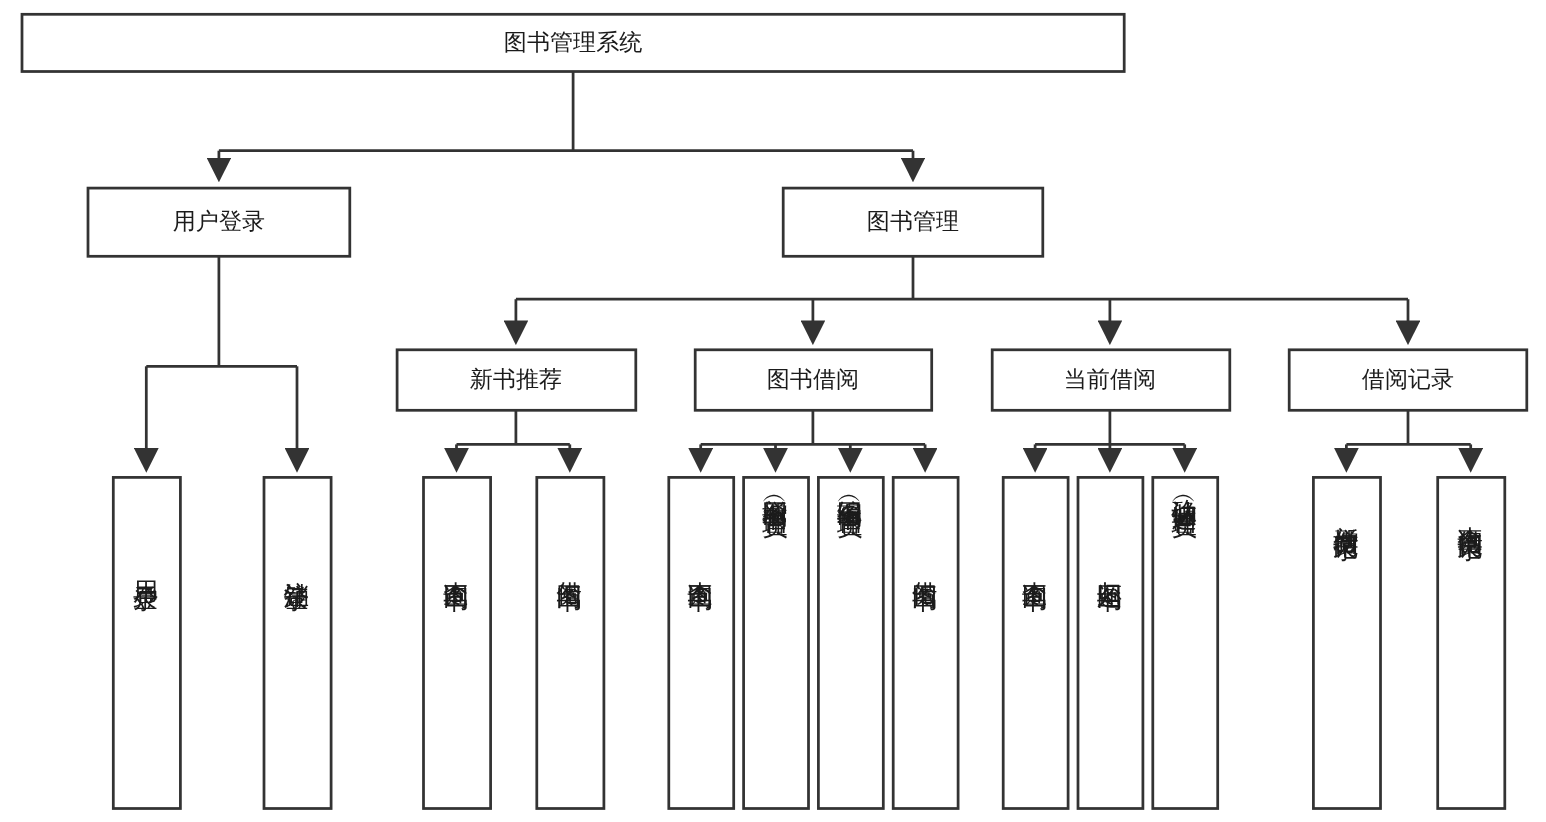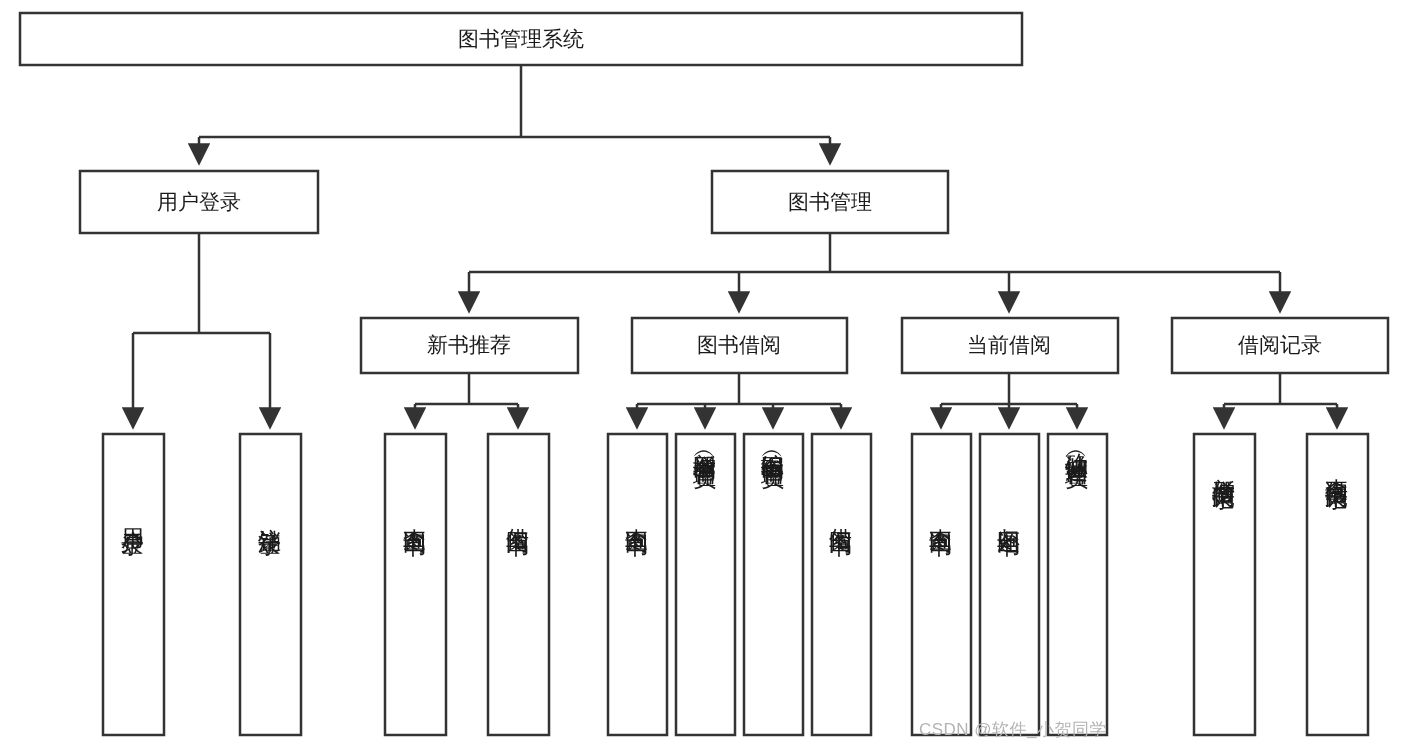--- a/index.html
+++ b/index.html
@@ -230,15 +230,14 @@
       <text class="node-label-vertical" x="1224" y="466">新增借阅记录</text>
     </g>
 
     <g>
       <rect class="node-box" x="1307" y="434" width="61" height="301"></rect>
       <text class="node-label-vertical" x="1337" y="466">查询借阅记录</text>
     </g>
 
   </svg>
 
-  <div class="watermark">CSDN @软件_小贺同学</div>
 
 </div>
 
 </body></html>

